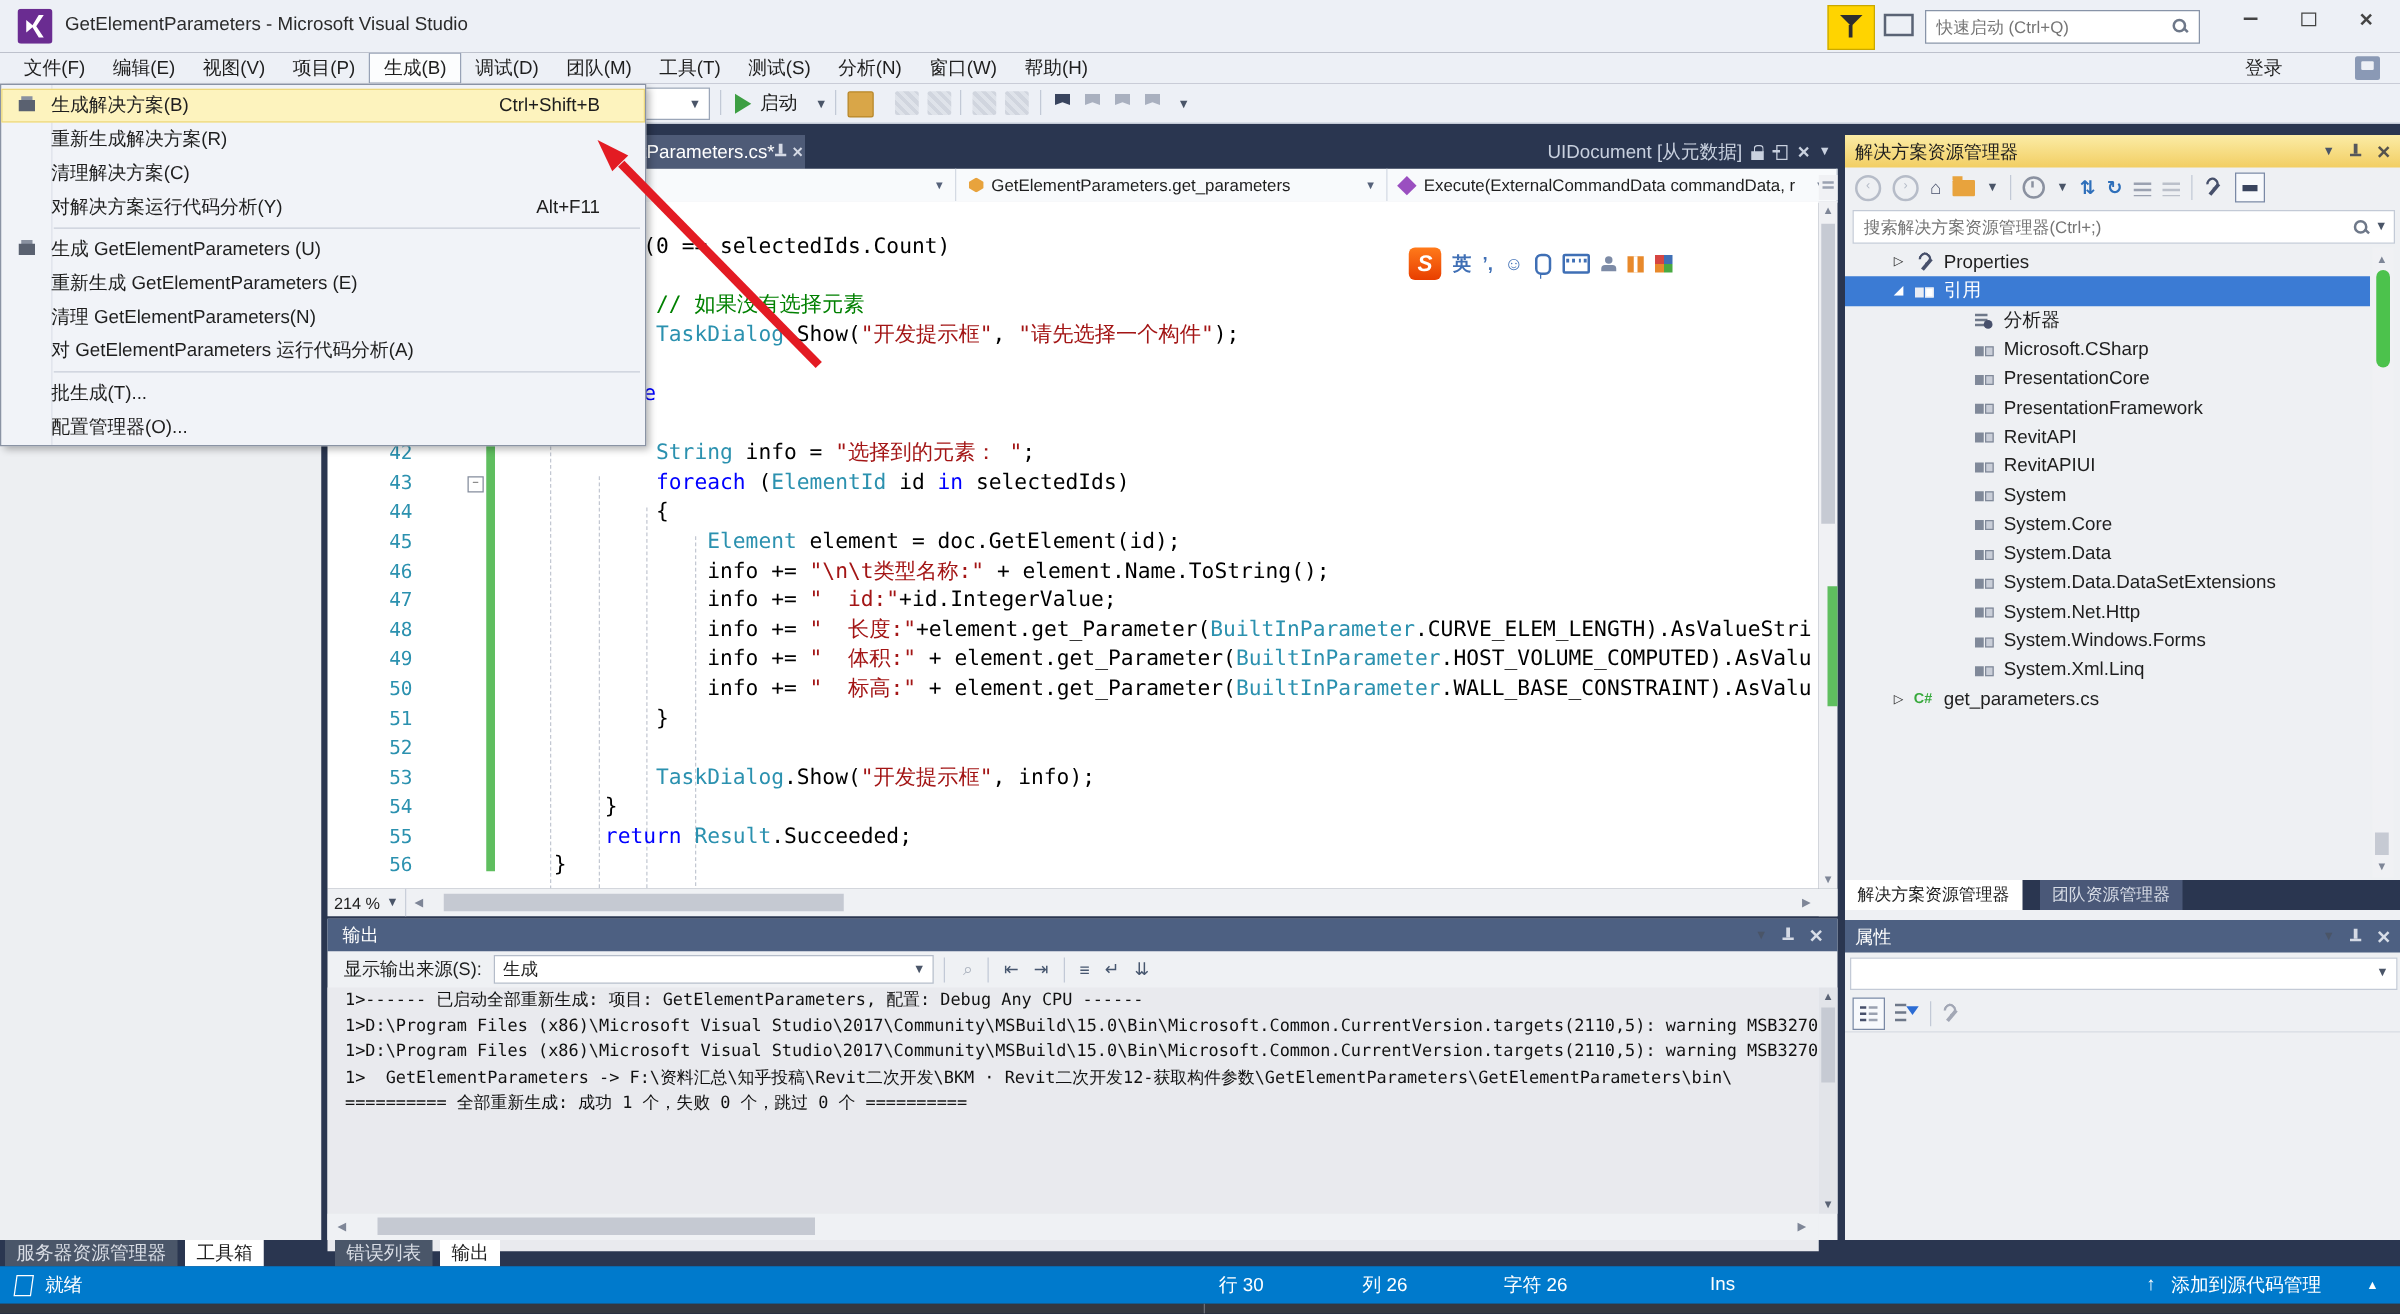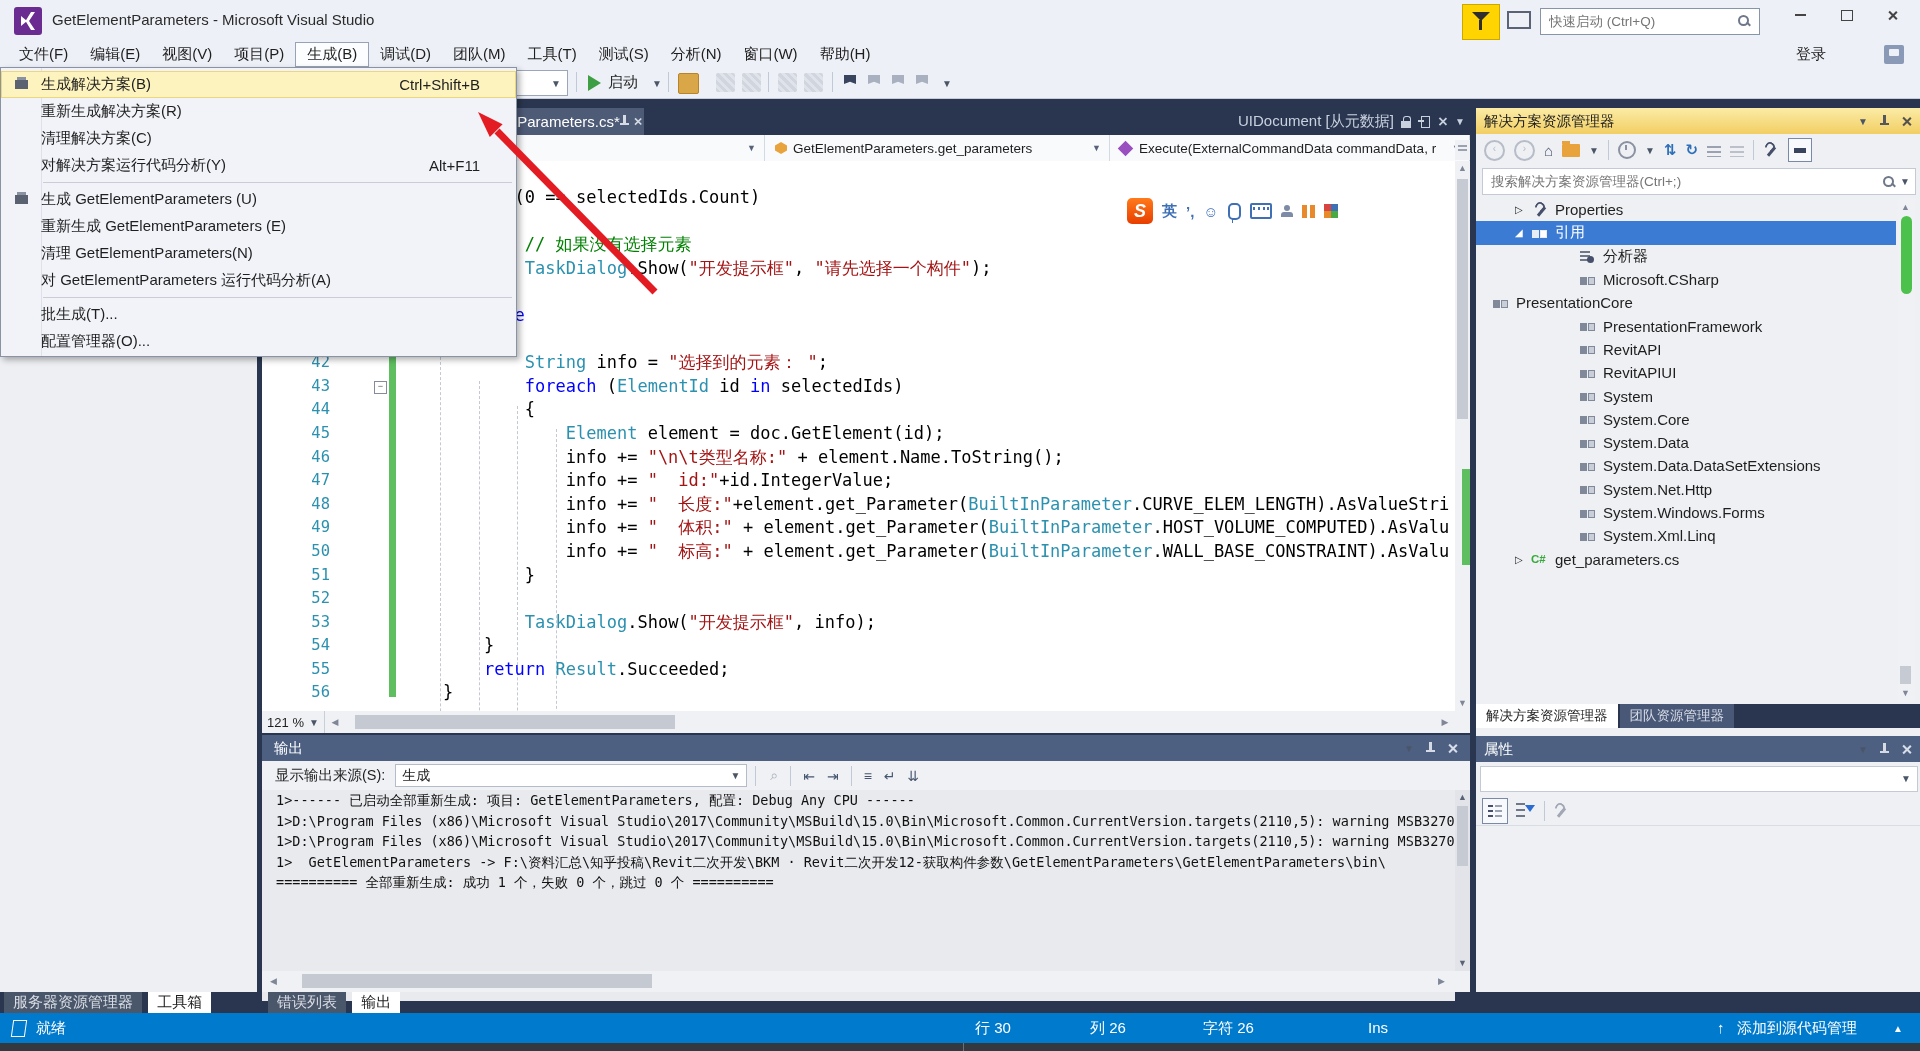--- a/index.html
+++ b/index.html
@@ -325,21 +325,21 @@
 
   <div class="abs vscroll">
     <span class="sbar-arrow" style="top:0">▲</span>
     <div class="vthumb" style="top:18px;height:240px"></div>
     <div class="annot-green" style="top:308px;height:96px"></div>
     <span class="sbar-arrow" style="top:535px">▼</span>
   </div>
 
   <div class="abs zoomrow">
     <div class="zoombox">
-      <span>121 %</span>
+      <span>214 %</span>
       <span class="caret">▼</span>
     </div>
     <span class="sbar-arrow" style="position:static;width:20px">◀</span>
     <div style="position:relative;flex:1;height:100%">
       <div class="hthumb" style="left:10px;width:320px"></div>
     </div>
     <span class="sbar-arrow" style="position:static;width:20px">▶</span>
     <div style="width:15px;height:100%;background:#EFF1F4"></div>
   </div>
 
@@ -434,21 +434,21 @@
         <div class="trow" style="padding-left: 87px;">
           <span class="texp"></span>
           <span class="tico ico-analyzer"></span>
           <span class="tlabel">分析器</span>
         </div>
         <div class="trow" style="padding-left: 87px;">
           <span class="texp"></span>
           <span class="tico ico-assembly"></span>
           <span class="tlabel">Microsoft.CSharp</span>
         </div>
-        <div class="trow" style="">
+        <div class="trow" style="padding-left: 87px;">
           <span class="texp"></span>
           <span class="tico ico-assembly"></span>
           <span class="tlabel">PresentationCore</span>
         </div>
         <div class="trow" style="padding-left: 87px;">
           <span class="texp"></span>
           <span class="tico ico-assembly"></span>
           <span class="tlabel">PresentationFramework</span>
         </div>
         <div class="trow" style="padding-left: 87px;">
@@ -503,21 +503,21 @@
         </div>
       </div>
     <div class="abs se-scroll">
       <span class="sbar-arrow" style="top:2px">▲</span>
       <div class="se-green-thumb"></div>
       <div class="vthumb" style="top:468px;height:18px"></div>
       <span class="sbar-arrow" style="top:488px">▼</span>
     </div>
     <div class="abs se-tabs">
       <span class="se-tab on">解决方案资源管理器</span>
-      <span class="se-tab off" style="margin-left:2px">团队资源管理器</span>
+      <span class="se-tab off" style="margin-left:14px">团队资源管理器</span>
     </div>
     <div class="abs props-title">
       <span>属性</span>
       <span class="tw-btns">
         <span class="caret">▼</span>
         <span class="pin"></span>
         <span class="x-ico"></span>
       </span>
     </div>
     <div class="abs props-combo">

